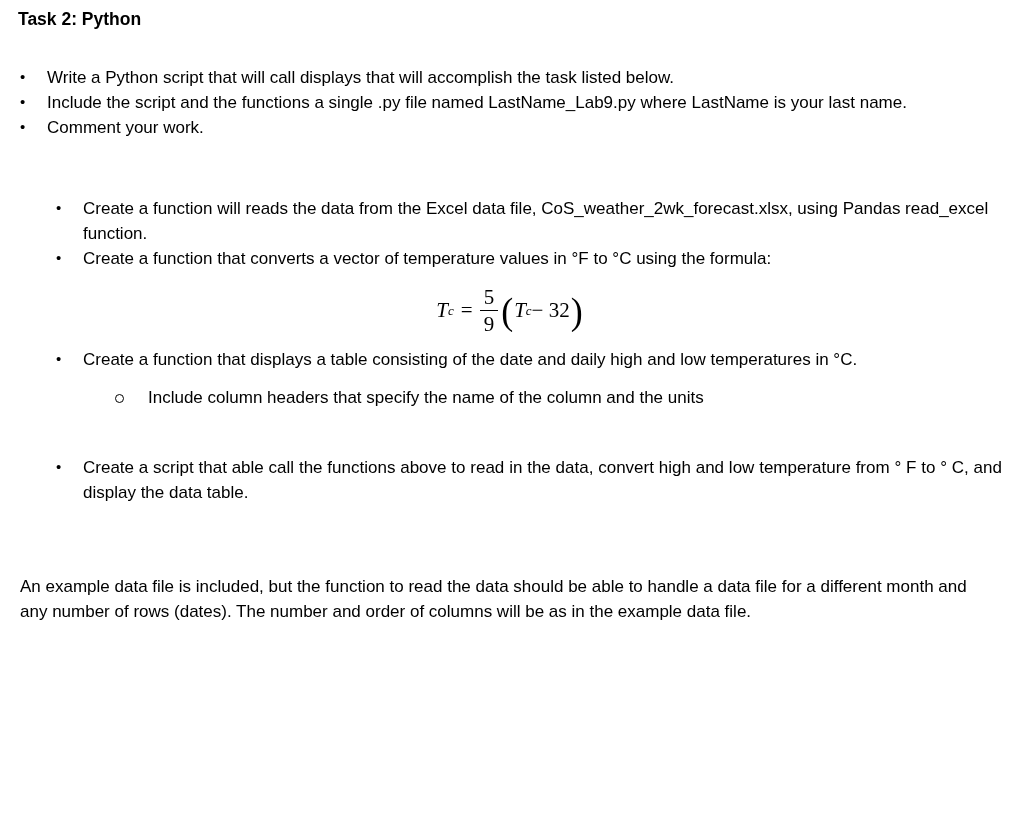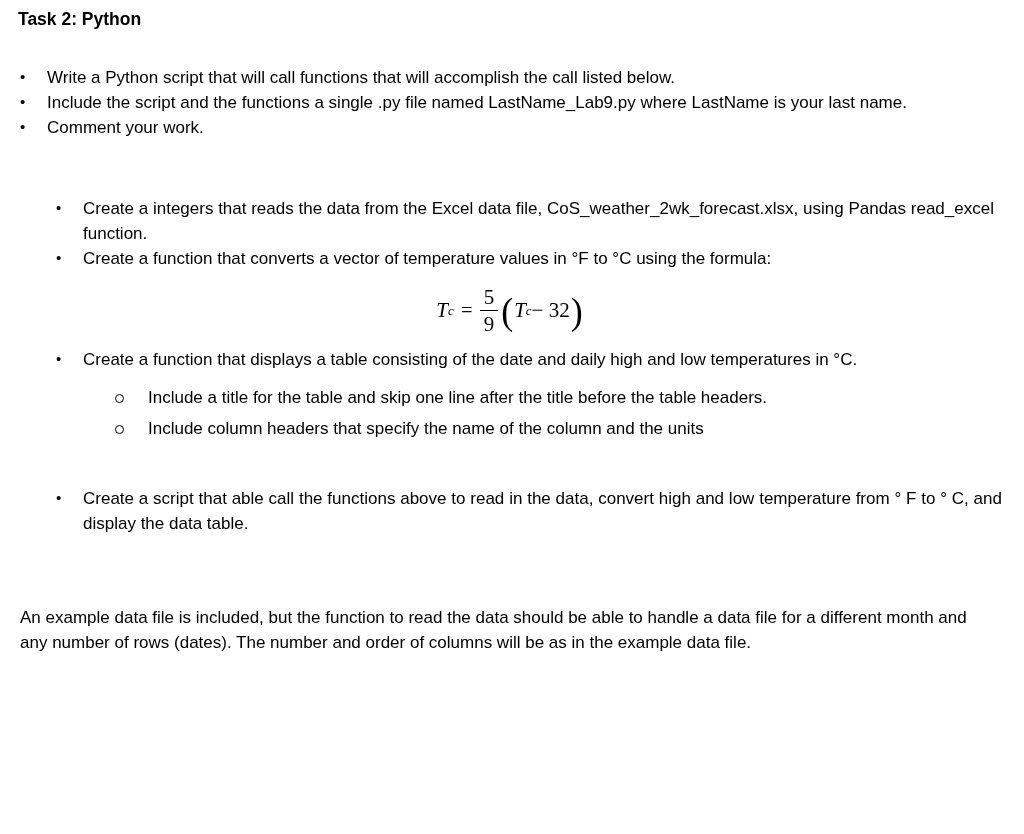--- a/index.html
+++ b/index.html
@@ -96,36 +96,36 @@
 </head>
 <body>
 
 <div class="page">
 
   <div class="title">Task 2: Python</div>
 
   <div class="list-a">
     <div class="li">
       <span class="marker"><span class="bullet-glyph">•</span></span>
-      <span class="txt">Write a Python script that will call functions that will accomplish the call listed below.</span>
+      <span class="txt">Write a Python script that will call displays that will accomplish the task listed below.</span>
     </div>
     <div class="li">
       <span class="marker"><span class="bullet-glyph">•</span></span>
       <span class="txt">Include the script and the functions a single .py file named  LastName_Lab9.py where LastName is your last name.</span>
     </div>
     <div class="li">
       <span class="marker"><span class="bullet-glyph">•</span></span>
       <span class="txt">Comment your work.</span>
     </div>
   </div>
 
   <div class="list-b1">
     <div class="li">
       <span class="marker"><span class="bullet-glyph">•</span></span>
-      <span class="txt">Create a integers that reads the data from the Excel data file, CoS_weather_2wk_forecast.xlsx, using Pandas read_excel function.</span>
+      <span class="txt">Create a function will reads the data from the Excel data file, CoS_weather_2wk_forecast.xlsx, using Pandas read_excel function.</span>
     </div>
     <div class="li">
       <span class="marker"><span class="bullet-glyph">•</span></span>
       <span class="txt">Create a function that converts a vector of temperature values in °F to °C using the formula:</span>
     </div>
   </div>
 
   <div class="formula">
     <span class="mvar">T</span>
       <span class="msub">c</span>
@@ -144,24 +144,20 @@
   <div class="list-b2">
     <div class="li">
       <span class="marker"><span class="bullet-glyph">•</span></span>
       <span class="txt">Create a function that displays a table consisting of the date and daily high and low temperatures in °C.</span>
     </div>
   </div>
 
   <div class="list-c">
     <div class="li">
       <span class="marker"><span class="circle-marker"></span></span>
-      <span class="txt">Include a title for the table and skip one line after the title before the table headers.</span>
-    </div>
-    <div class="li">
-      <span class="marker"><span class="circle-marker"></span></span>
       <span class="txt">Include column headers that specify the name of the column and the units</span>
     </div>
   </div>
 
   <div class="list-b3">
     <div class="li">
       <span class="marker"><span class="bullet-glyph">•</span></span>
       <span class="txt just">Create a script that able call the functions above to read in the data, convert high and low temperature from ° F to ° C, and display the data table.</span>
     </div>
   </div>

